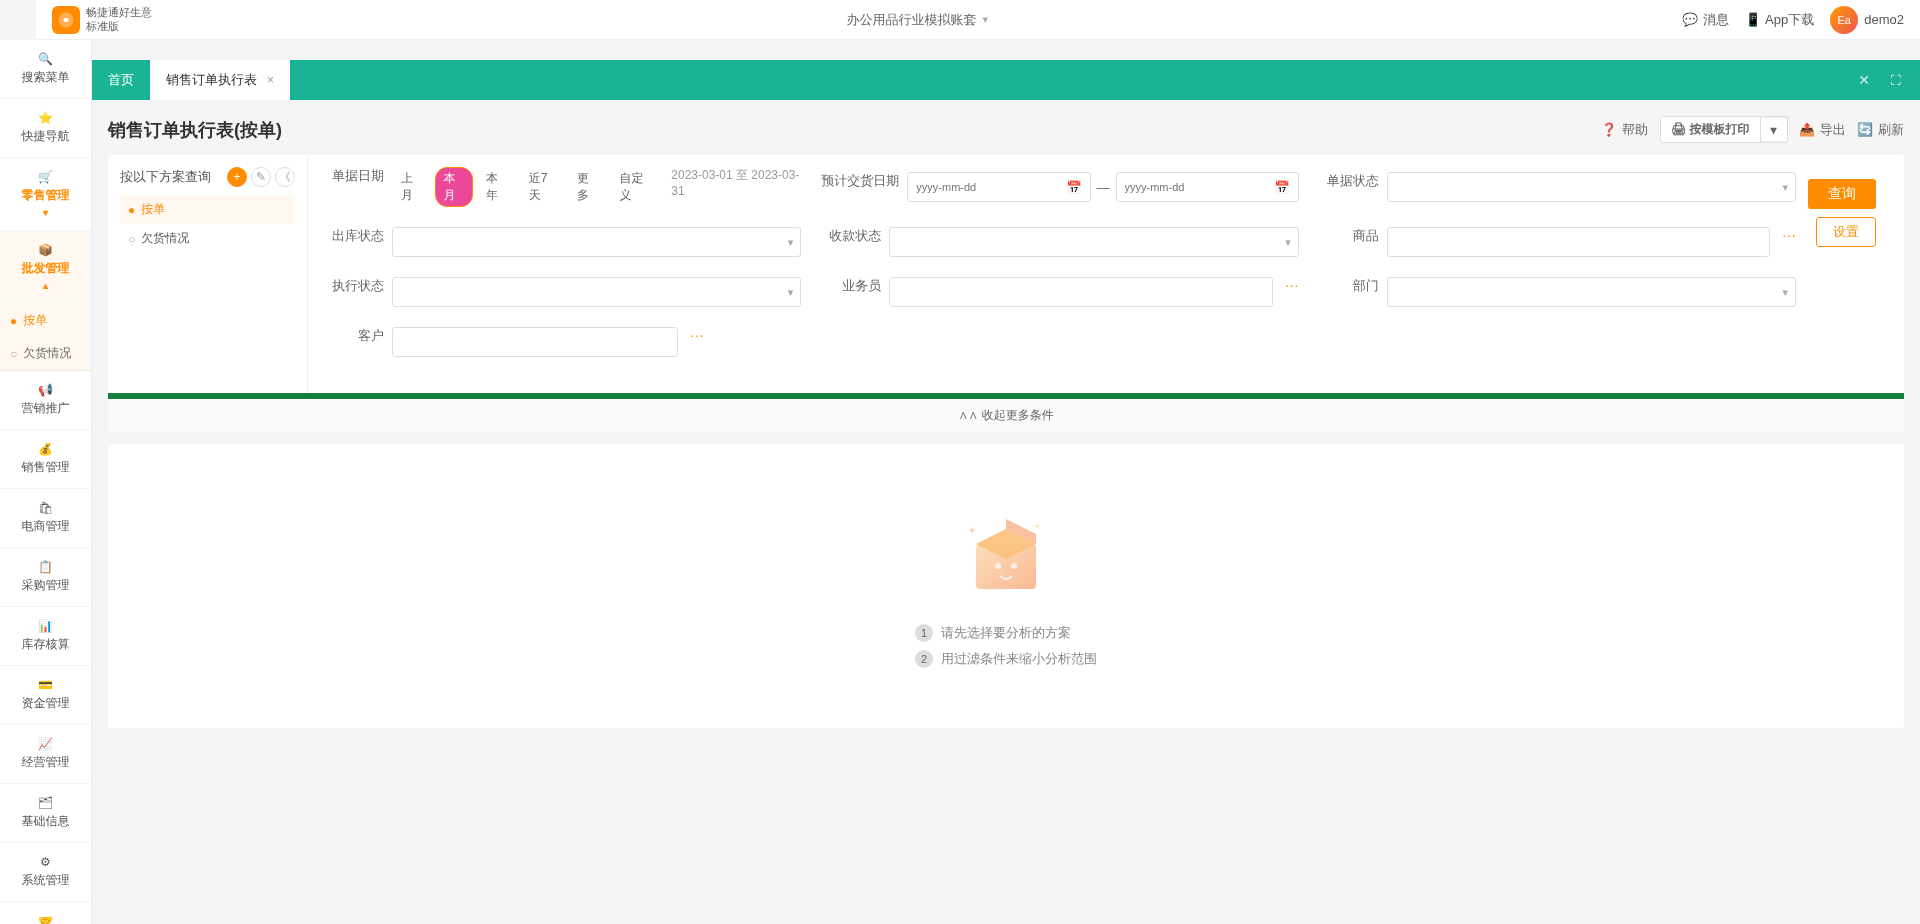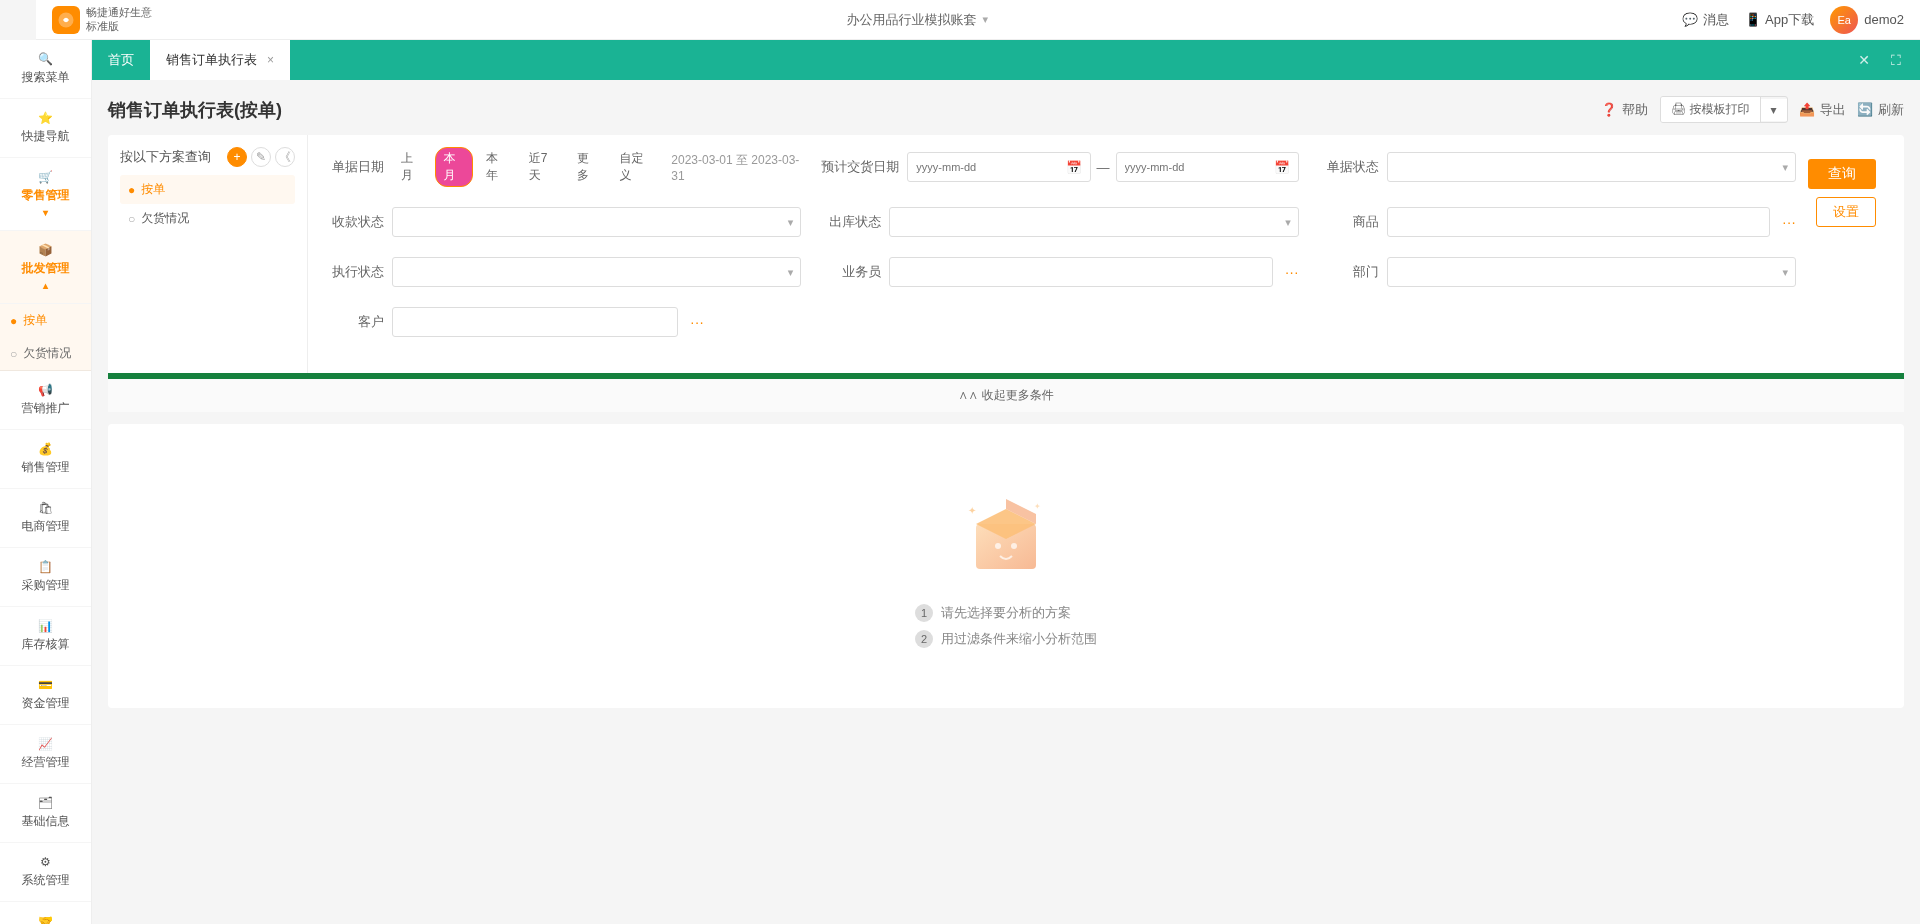--- a/index.html
+++ b/index.html
@@ -126,20 +126,21 @@
     }
 
     
     .tab-bar {
       height: 40px;
       background: #1ab394;
       display: flex;
       align-items: center;
       padding: 0 0;
       gap: 0;
+      margin-top: 20px;
     }
     .tab-item {
       height: 40px;
       padding: 0 16px;
       display: flex;
       align-items: center;
       gap: 6px;
       cursor: pointer;
       font-size: 13px;
       color: rgba(255,255,255,0.85);
@@ -210,20 +211,21 @@
       cursor: pointer;
       color: #666;
       font-size: 13px;
     }
     .action-btn-split {
       display: flex;
       align-items: center;
       border: 1px solid #ddd;
       border-radius: 3px;
       overflow: hidden;
+      font-weight: bold;
     }
     .action-btn-split .part {
       padding: 4px 10px;
       cursor: pointer;
       color: #666;
       font-size: 12px;
       background: #fff;
       border-right: 1px solid #ddd;
     }
     .action-btn-split .part:last-child { border-right: none; }
@@ -291,21 +293,21 @@
 
     
     .search-row {
       display: flex;
       align-items: center;
       gap: 20px;
       margin-bottom: 12px;
     }
     .search-field {
       display: flex;
-      align-items: center;
+      align-items: flex-start;
       gap: 8px;
       flex: 1;
     }
     .search-label {
       font-size: 13px;
       color: #666;
       white-space: nowrap;
       min-width: 60px;
       text-align: right;
     }
@@ -706,27 +708,27 @@
                   <div class="search-field">
                     <span class="search-label">单据状态</span>
                     <div class="select-wrapper">
                       <select><option value=""></option></select>
                     </div>
                   </div>
                 </div>
 
                 <div class="search-row">
                   <div class="search-field">
-                    <span class="search-label">收款状态</span>
+                    <span class="search-label">出库状态</span>
                     <div class="select-wrapper">
                       <select><option value=""></option></select>
                     </div>
                   </div>
                   <div class="search-field">
-                    <span class="search-label">出库状态</span>
+                    <span class="search-label">收款状态</span>
                     <div class="select-wrapper">
                       <select><option value=""></option></select>
                     </div>
                   </div>
                   <div class="search-field">
                     <span class="search-label">商品</span>
                     <input class="search-input" type="text" style="flex: 1 1 0%;">
                     <span class="dots-btn">···</span>
                   </div>
                 </div>

